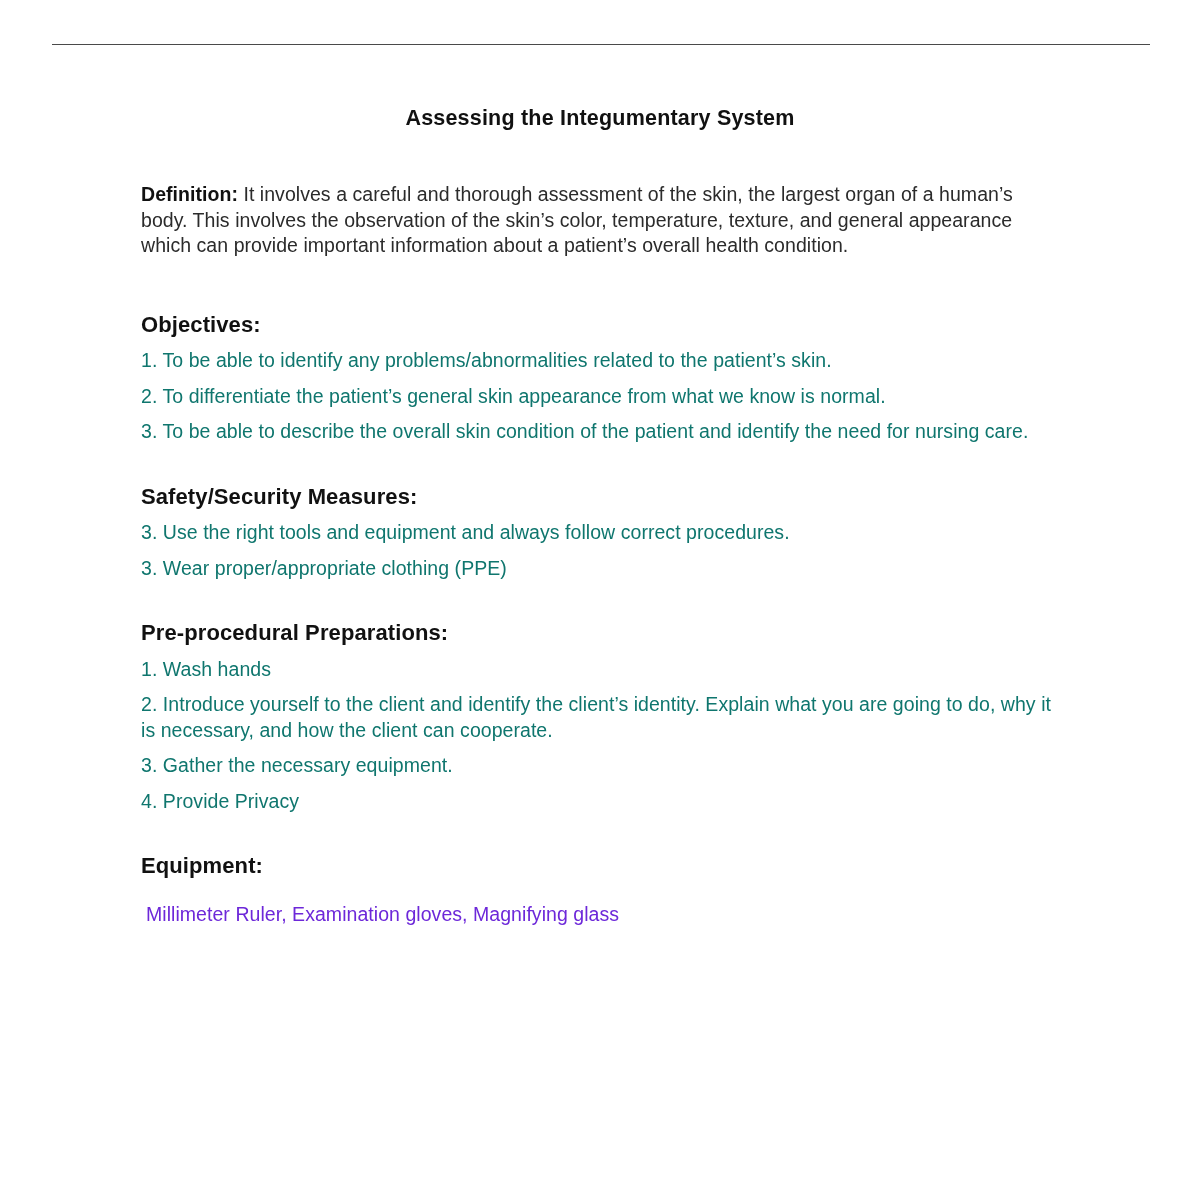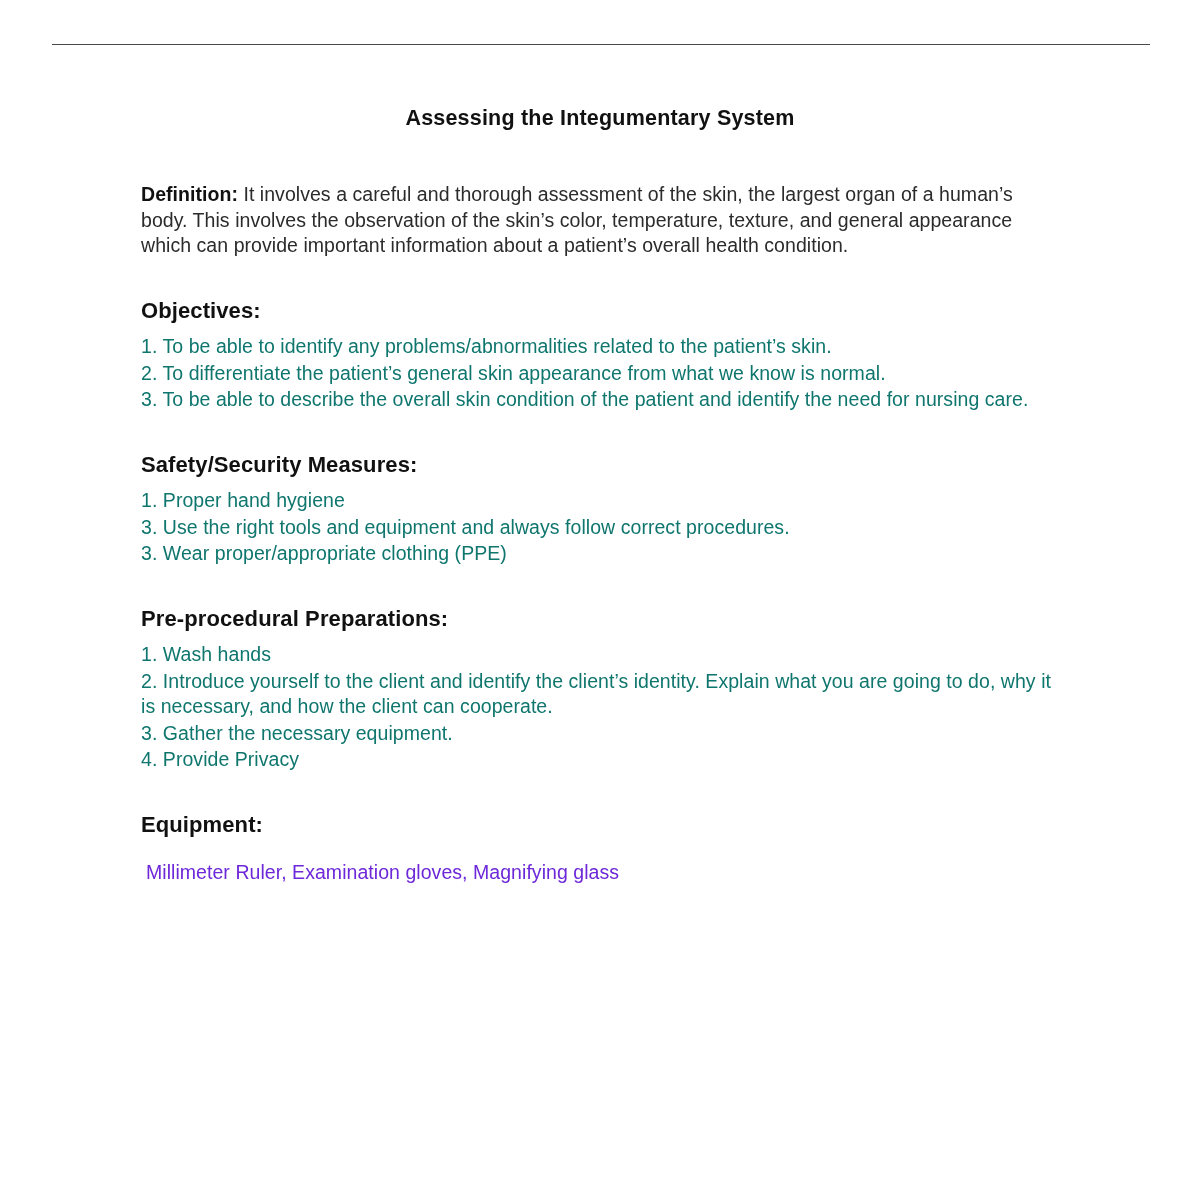--- a/index.html
+++ b/index.html
@@ -49,21 +49,21 @@
     width: 920px;
   }
   p {
     margin: 0;
     font-size: 19.5px;
     line-height: 25.5px;
     color: #2b2b2b;
     letter-spacing: 0.05px;
   }
   .para {
-    margin-bottom: 0;
+    margin-bottom: 14px;
   }
   .lead strong {
     color: #111111;
     font-weight: bold;
   }
   .section-head {
     font-size: 22px;
     font-weight: bold;
     color: #111111;
     margin: 0;
@@ -71,21 +71,21 @@
   }
   .gap-lg { height: 39px; }
   .gap-md { height: 23px; }
   .gap-sm { height: 11px; }
   .list-item {
     font-size: 19.5px;
     line-height: 25.5px;
     color: #0f766e;
     margin: 0;
   }
-  .list-item + .list-item { margin-top: 1px; }
+  .list-item + .list-item { margin-top: 10px; }
   .equip-line {
     font-size: 19.5px;
     line-height: 25.5px;
     color: #6d28d9;
     margin: 0;
     padding-left: 5px;
   }
 </style>
 </head>
 <body>
@@ -105,21 +105,20 @@
     <p class="section-head">Objectives:</p>
     <div class="gap-sm"></div>
     <p class="list-item">1. To be able to identify any problems/abnormalities related to the patient’s skin.</p>
     <p class="list-item">2. To differentiate the patient’s general skin appearance from what we know is normal.</p>
     <p class="list-item">3. To be able to describe the overall skin condition of the patient and identify the need for nursing care.</p>
 
     <div class="gap-lg"></div>
 
     <p class="section-head">Safety/Security Measures:</p>
     <div class="gap-sm"></div>
-    <p class="list-item">1. Proper hand hygiene</p>
     <p class="list-item">3. Use the right tools and equipment and always follow correct procedures.</p>
     <p class="list-item">3. Wear proper/appropriate clothing (PPE)</p>
 
     <div class="gap-lg"></div>
 
     <p class="section-head">Pre-procedural Preparations:</p>
     <div class="gap-sm"></div>
     <p class="list-item">1. Wash hands</p>
     <p class="list-item">2. Introduce yourself to the client and identify the client’s identity. Explain what you are going to do, why it is necessary, and how the client can cooperate.</p>
     <p class="list-item">3. Gather the necessary equipment.</p>

